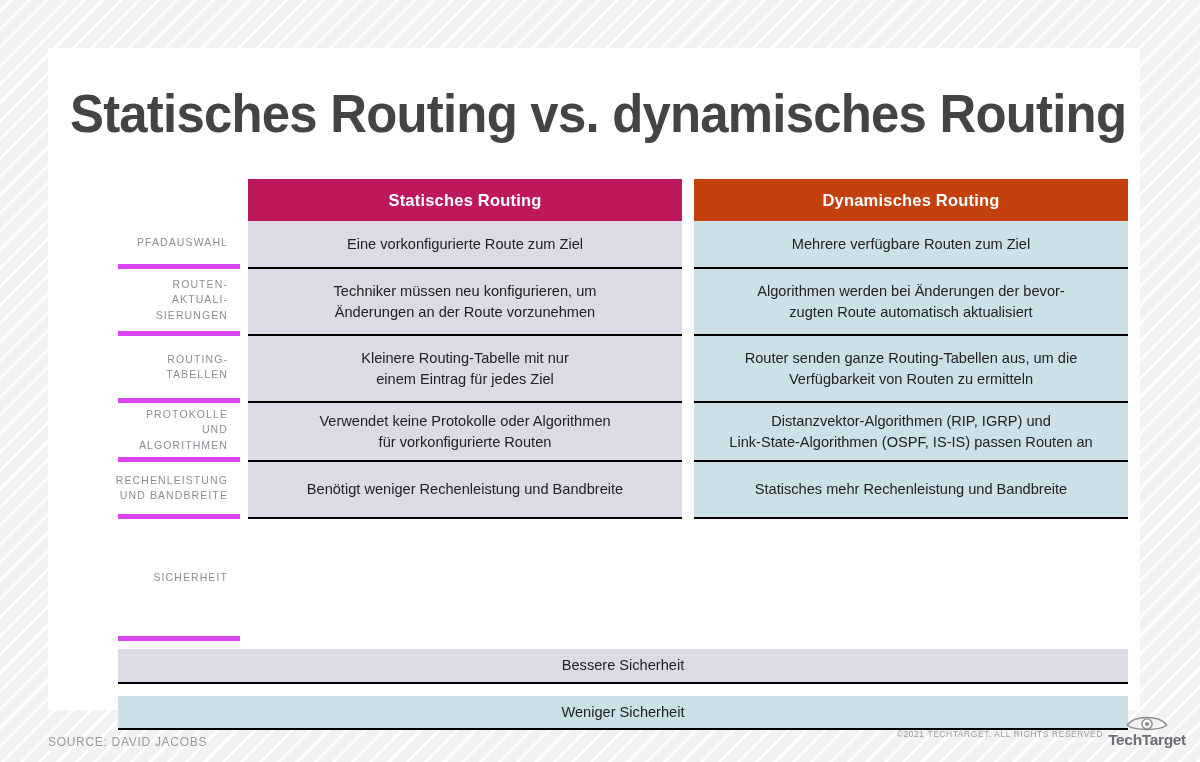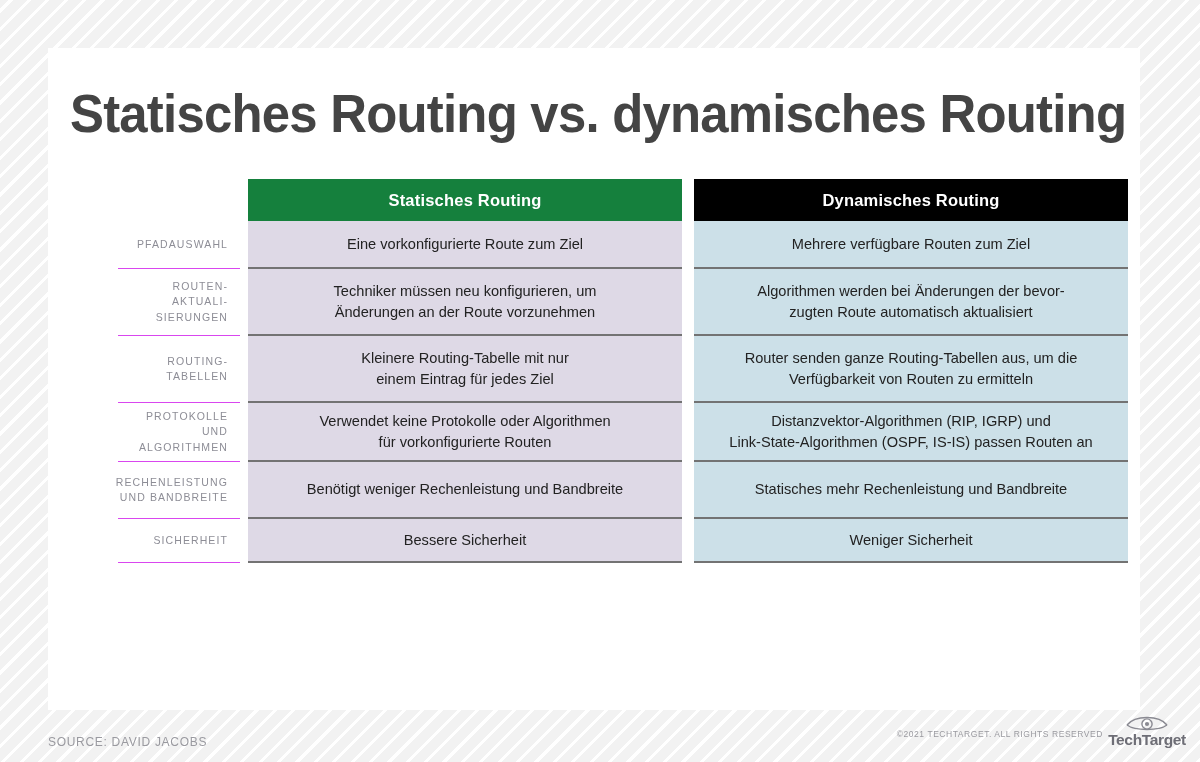--- a/index.html
+++ b/index.html
@@ -65,21 +65,21 @@
     box-sizing: border-box;
     display: flex;
     align-items: center;
     justify-content: flex-end;
     text-align: right;
     padding-right: 12px;
     font-size: 10.5px;
     letter-spacing: 1.1px;
     color: #8d8d96;
     line-height: 1.45;
-    border-bottom: 1px solid #d946ef;
+    border-bottom: 5px solid #d946ef;
   }
   .label-cell.head {
     border-bottom: none;
   }
   .trow:first-child .label-cell {
     border-bottom: none;
   }
 
   .spacer {
     flex: 0 0 8px;
@@ -92,48 +92,48 @@
     flex: 1 1 0;
     box-sizing: border-box;
     display: flex;
     align-items: center;
     justify-content: center;
     text-align: center;
     font-size: 14.6px;
     color: #222222;
     line-height: 1.42;
     padding: 6px 10px;
-    border-bottom: 2px solid #737373;
+    border-bottom: 2px solid #000000;
   }
 
   .head-cell {
     flex: 1 1 0;
     box-sizing: border-box;
     display: flex;
     align-items: center;
     justify-content: center;
     text-align: center;
     font-size: 16.5px;
     font-weight: bold;
     color: #ffffff;
     height: 42px;
     letter-spacing: 0.2px;
   }
-  .head-static { background: #15803d; }
-  .head-dynamic { background: #000000; }
+  .head-static { background: #be185d; }
+  .head-dynamic { background: #c2410c; }
   .cell-static  { background: #ded9e6; }
   .cell-dynamic { background: #cce0e8; }
 
   .h-hdr  { height: 42px; }
   .h-1    { height: 48px; }
   .h-2    { height: 67px; }
   .h-3    { height: 67px; }
   .h-4    { height: 59px; }
   .h-5    { height: 57px; }
-  .h-6    { height: 44px; }
+  .h-6    { height: 34px; flex-direction: column; }
   .h-7    { height: 66px; }
 
   
   .footer-source {
     position: absolute;
     left: 48px;
     top: 735px;
     font-size: 12px;
     letter-spacing: 0.7px;
     color: #9a9aa0;

